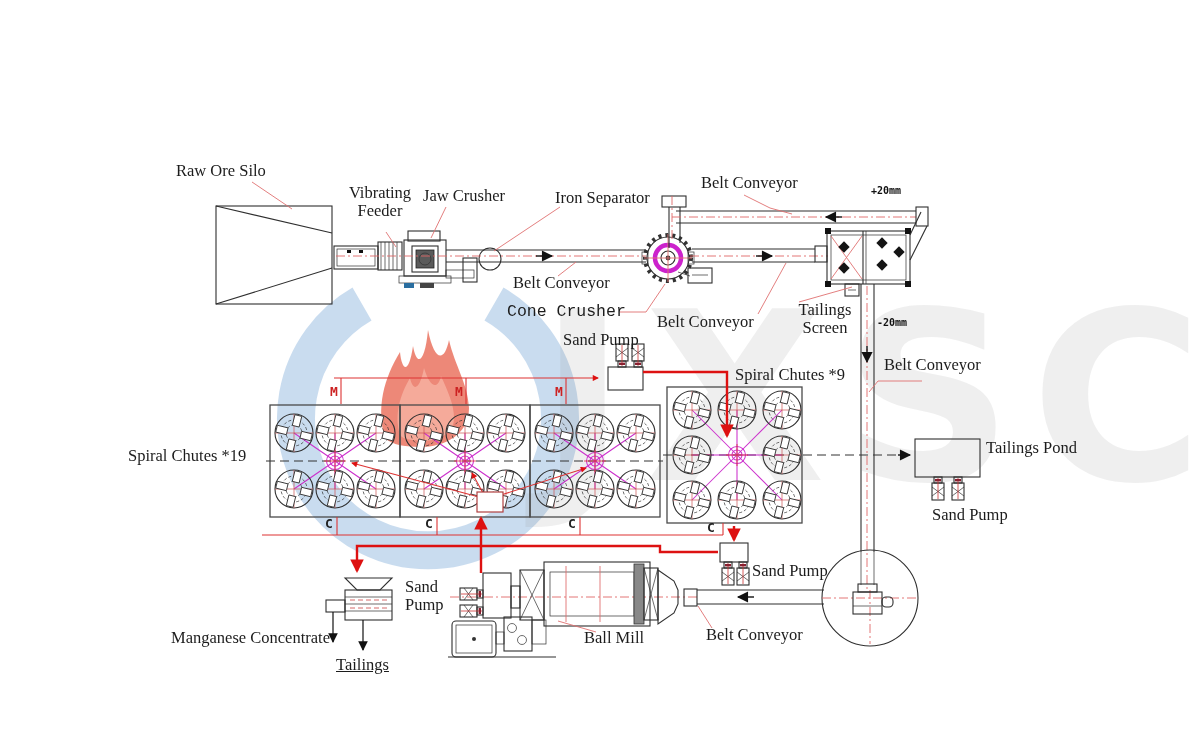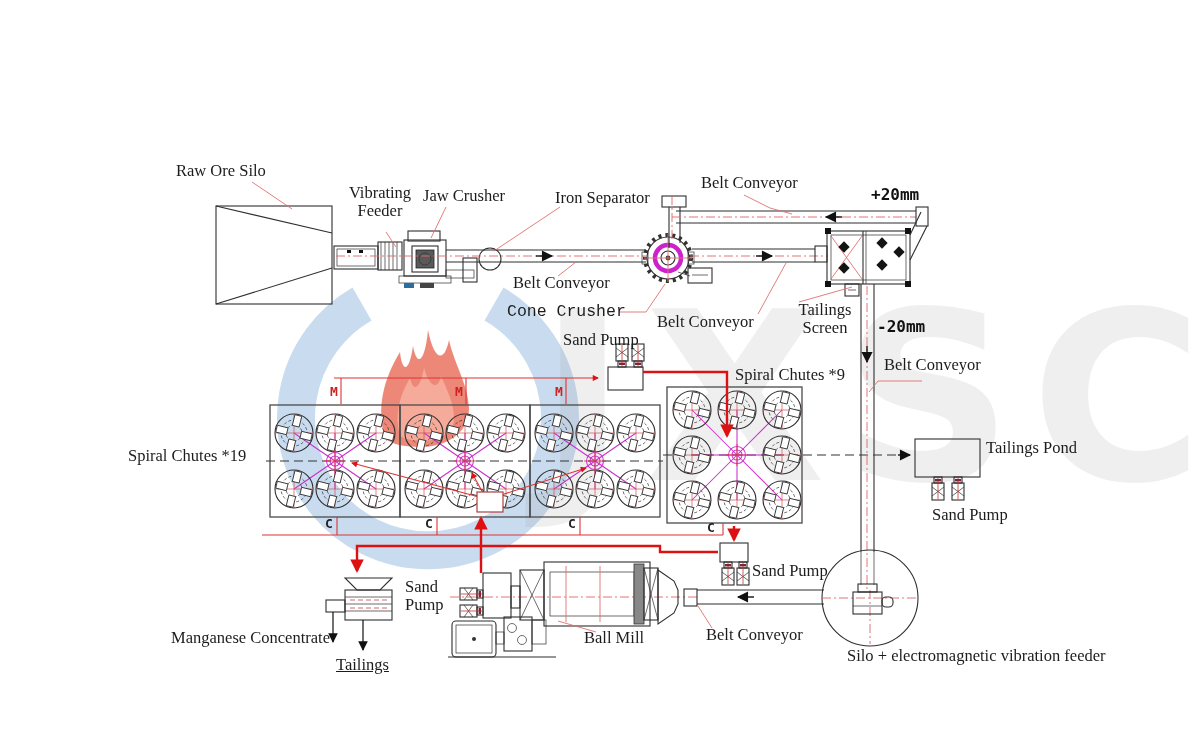--- a/index.html
+++ b/index.html
@@ -5,21 +5,21 @@
   html,body{margin:0;padding:0;background:#ffffff;}
   #stage{position:relative;width:1200px;height:742px;background:#ffffff;overflow:hidden;
          font-family:"Liberation Serif", serif;}
   #art{position:absolute;left:0;top:0;}
   .lb{position:absolute;font-size:16.5px;color:#1c1c1c;line-height:1.12;white-space:nowrap;}
   .wrap{white-space:normal;text-align:center;}
   .wl{white-space:normal;text-align:left;}
   .title{position:absolute;left:0;width:100%;text-align:center;top:54px;font-size:33px;color:#111;}
   .mc{position:absolute;font-family:"DejaVu Sans Mono",monospace;font-size:13px;color:#cc2222;font-weight:bold;}
   .cc{position:absolute;font-family:"DejaVu Sans Mono",monospace;font-size:13px;color:#222;font-weight:bold;}
-  .cad{position:absolute;font-family:"DejaVu Sans Mono",monospace;font-size:16px;color:#111;font-weight:bold;}
+  .cad{position:absolute;font-family:"DejaVu Sans Mono",monospace;font-size:10px;color:#111;font-weight:bold;}
   
   .eq{stroke:#2f2f2f;stroke-width:1.1;fill:none;}
   .eqt{stroke:#2f2f2f;stroke-width:0.7;fill:none;}
   .gb{stroke:#4a4a4a;stroke-width:1.3;fill:none;}
   .lr{stroke:#e07070;stroke-width:0.9;fill:none;}
   .cl{stroke:#e06666;stroke-width:0.9;fill:none;stroke-dasharray:9 3 2 3;}
   .mf{stroke:#dd3333;stroke-width:1.1;fill:none;}
   .tr{stroke:#dd1111;stroke-width:2.4;fill:none;}
   .mg{stroke:#cc2fcc;stroke-width:1.05;fill:none;}
   .dc{stroke:#333;stroke-width:1;fill:none;stroke-dasharray:9 5;}
@@ -403,21 +403,20 @@
 <div class="lb" style="left:884px;top:356px;">Belt Conveyor</div>
 <div class="lb" style="left:128px;top:447px;">Spiral Chutes *19</div>
 <div class="lb" style="left:986px;top:439px;">Tailings Pond</div>
 <div class="lb" style="left:932px;top:506px;">Sand Pump</div>
 <div class="lb" style="left:752px;top:562px;">Sand Pump</div>
 <div class="lb" style="left:171px;top:629px;">Manganese Concentrate</div>
 <div class="lb" style="left:336px;top:656px;text-decoration:underline;">Tailings</div>
 <div class="lb wl" style="left:405px;top:578px;width:56px;">Sand Pump</div>
 <div class="lb" style="left:584px;top:629px;">Ball Mill</div>
 <div class="lb" style="left:706px;top:626px;">Belt Conveyor</div>
-<div class="lb" style="left:847px;top:647px;">Silo + electromagnetic vibration feeder</div>
 
 <div class="mc" style="left:330px;top:384px;">M</div>
 <div class="mc" style="left:455px;top:384px;">M</div>
 <div class="mc" style="left:555px;top:384px;">M</div>
 <div class="cc" style="left:325px;top:516px;">C</div>
 <div class="cc" style="left:425px;top:516px;">C</div>
 <div class="cc" style="left:568px;top:516px;">C</div>
 <div class="cc" style="left:707px;top:520px;">C</div>
 
 </div>

